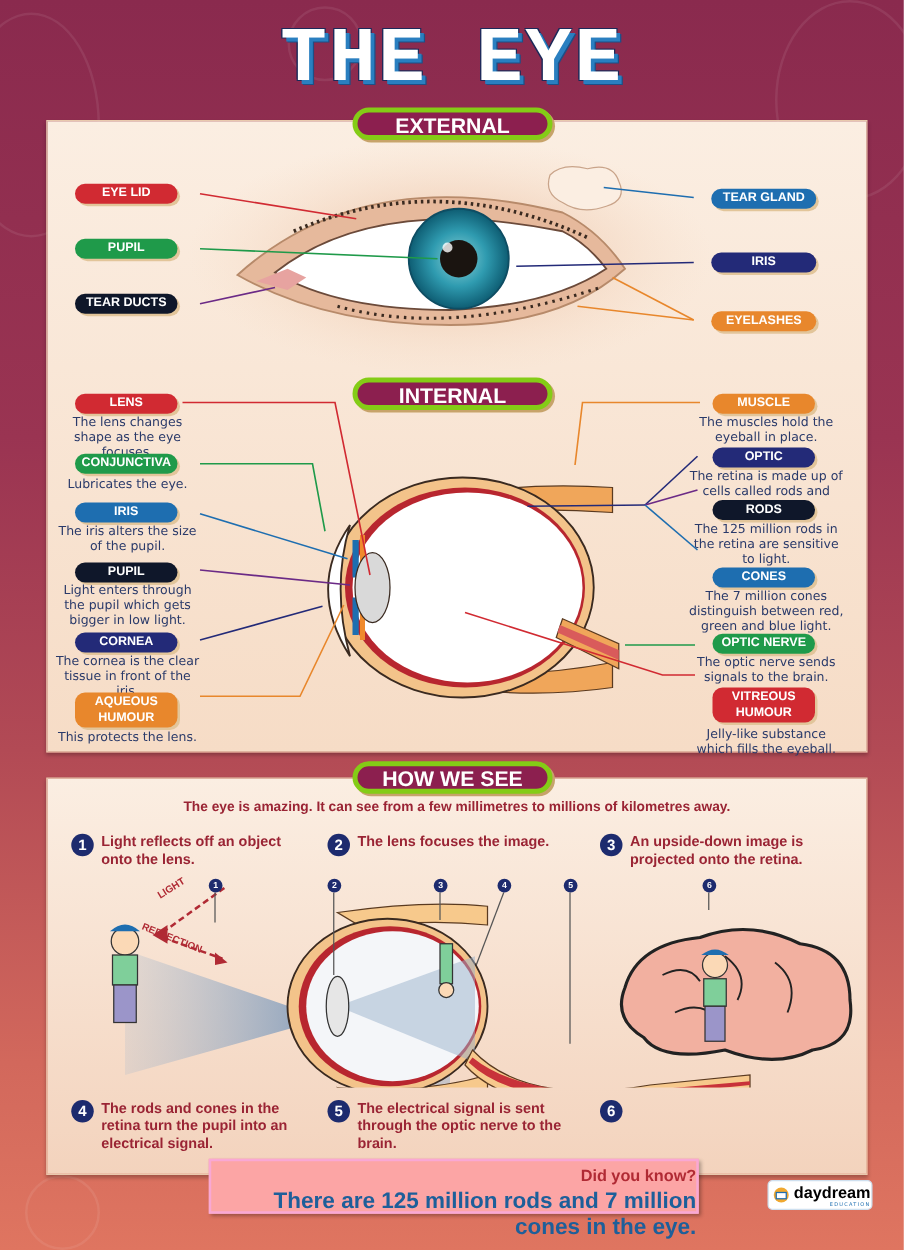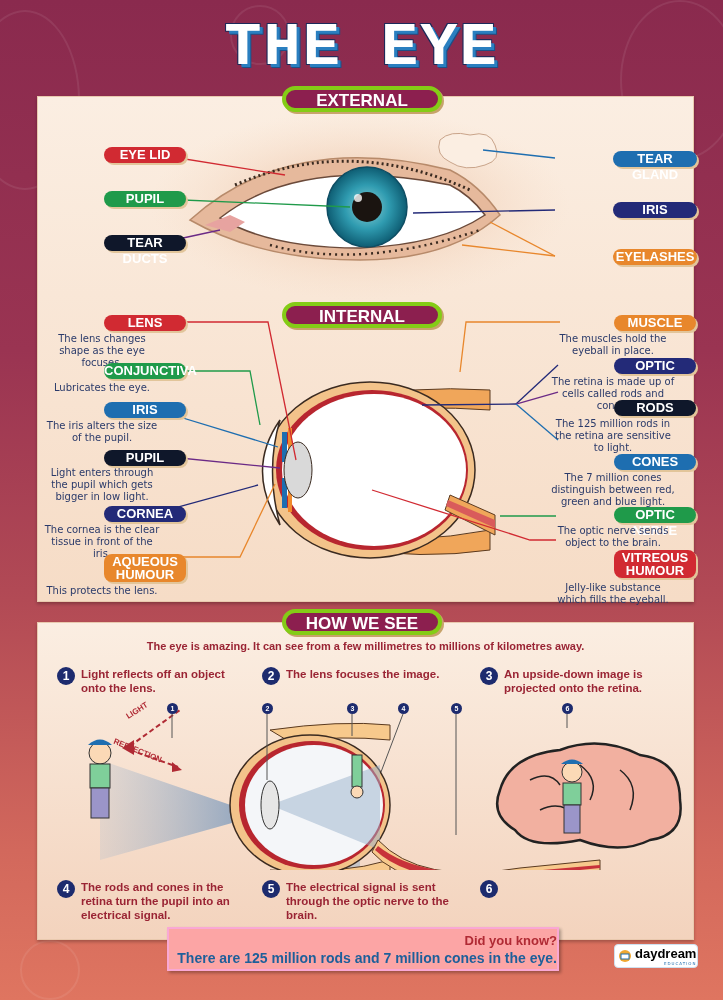--- a/index.html
+++ b/index.html
@@ -24,22 +24,22 @@
   .panel.bottom { left: 37px; top: 622px; width: 657px; height: 318px;
     background: linear-gradient(180deg, #fbeee2 0%, #f3d3bd 100%); }
   .pill-head {
     position: absolute; height: 26px; border-radius: 13px; background: #8c1f4f;
     border: 4px solid #84cc16; box-shadow: 2px 2px 0 #c7a36a;
     color: #fff; font-family: "Liberation Sans", sans-serif; font-weight: bold; font-size: 17px;
     text-align: center; line-height: 22px;
   }
   .label {
     position: absolute; height: 16px; border-radius: 8px; color: #fff;
-    font-family: "Liberation Sans", sans-serif; font-weight: bold; font-size: 13px;
-    text-align: center; line-height: 16px; box-shadow: 2px 2px 0 #e2c59a; margin-left: 44px;
+    font-family: "Liberation Sans", sans-serif; font-weight: bold; font-size: 10px;
+    text-align: center; line-height: 16px; box-shadow: 2px 2px 0 #e2c59a;
   }
   .label.tall { height: 28px; line-height: 13px; padding-top: 1px; }
   .desc {
     position: absolute; font-size: 10px; line-height: 12px; color: #2a3a6a; text-align: center;
   }
   .red { background: #d12a32; } .green { background: #1f9a4a; } .purple { background: #0f172a; }
   .blue { background: #1e6eb0; } .navy { background: #232a78; } .orange { background: #e8872c; }
   .intro { position: absolute; left: 37px; top: 640px; width: 657px; text-align: center;
     font-family: "Liberation Sans", sans-serif; font-weight: bold; font-size: 11px; color: #9a2434; }
   .step { position: absolute; display: flex; gap: 6px; font-family: "Liberation Sans", sans-serif;
@@ -47,21 +47,21 @@
   .num { flex: 0 0 18px; width: 18px; height: 18px; border-radius: 50%; background: #1d2b6e; color: #fff;
     text-align: center; line-height: 18px; font-size: 12px; }
   .marker { position: absolute; width: 11px; height: 11px; border-radius: 50%; background: #1d2b6e; color:#fff;
     font-size: 7px; text-align: center; line-height: 11px; font-family: "Liberation Sans", sans-serif; font-weight: bold; }
   .did-you-know {
     position: absolute; left: 167px; top: 927px; width: 392px; height: 44px; background: #fca5a5;
     border: 2px solid #f9a8d4; text-align: right; font-family: "Liberation Sans", sans-serif; font-weight: bold;
     box-shadow: 2px 2px 3px rgba(0,0,0,0.3);
   }
   .dyk-title { color: #b02a34; font-size: 13px; margin-top: 4px; }
-  .dyk-text { color: #1d5f9a; font-size: 14px; margin-top: 2px; }
+  .dyk-text { color: #1d5f9a; font-size: 18px; margin-top: 2px; }
   .logo { position: absolute; left: 614px; top: 944px; width: 84px; height: 24px; background: #fff; border-radius: 4px;
     border: 1px solid #cfe0ef; display: flex; align-items: center; gap: 3px; padding-left: 3px; }
   .logo-word { color: #000000; font-family: "Liberation Sans", sans-serif; font-weight: bold; font-size: 13px; line-height: 14px; }
   .logo-sub { color: #1e6eb0; font-size: 4px; letter-spacing: 1px; text-align: right; }
   svg { position: absolute; }
 </style>
 </head>
 <body>
 
 <div class="bg-deco" style="left:-30px;top:10px;width:110px;height:180px;"></div>
@@ -169,21 +169,21 @@
 
 <div class="label orange" style="left:570px;top:315px;width:82px;">MUSCLE</div>
 <div class="desc" style="left:553px;top:333px;width:120px;">The muscles hold the eyeball in place.</div>
 <div class="label navy" style="left:570px;top:358px;width:82px;">OPTIC</div>
 <div class="desc" style="left:546px;top:376px;width:134px;">The retina is made up of cells called rods and cones.</div>
 <div class="label purple" style="left:570px;top:400px;width:82px;">RODS</div>
 <div class="desc" style="left:553px;top:418px;width:120px;">The 125 million rods in the retina are sensitive to light.</div>
 <div class="label blue" style="left:570px;top:454px;width:82px;">CONES</div>
 <div class="desc" style="left:548px;top:472px;width:130px;">The 7 million cones distinguish between red, green and blue light.</div>
 <div class="label green" style="left:570px;top:507px;width:82px;">OPTIC NERVE</div>
-<div class="desc" style="left:553px;top:525px;width:120px;">The optic nerve sends object to the brain.</div>
+<div class="desc" style="left:553px;top:525px;width:120px;">The optic nerve sends signals to the brain.</div>
 <div class="label red tall" style="left:570px;top:550px;width:82px;">VITREOUS HUMOUR</div>
 <div class="desc" style="left:553px;top:582px;width:120px;">Jelly-like substance which fills the eyeball.</div>
 
 <div class="panel bottom"></div>
 <div class="pill-head" style="left:282px;top:609px;width:160px;">HOW WE SEE</div>
 <div class="intro">The eye is amazing. It can see from a few millimetres to millions of kilometres away.</div>
 
 <div class="step" style="left:57px;top:667px;width:170px;">
   <span class="num">1</span>
   <span>Light reflects off an object onto the lens.</span>

